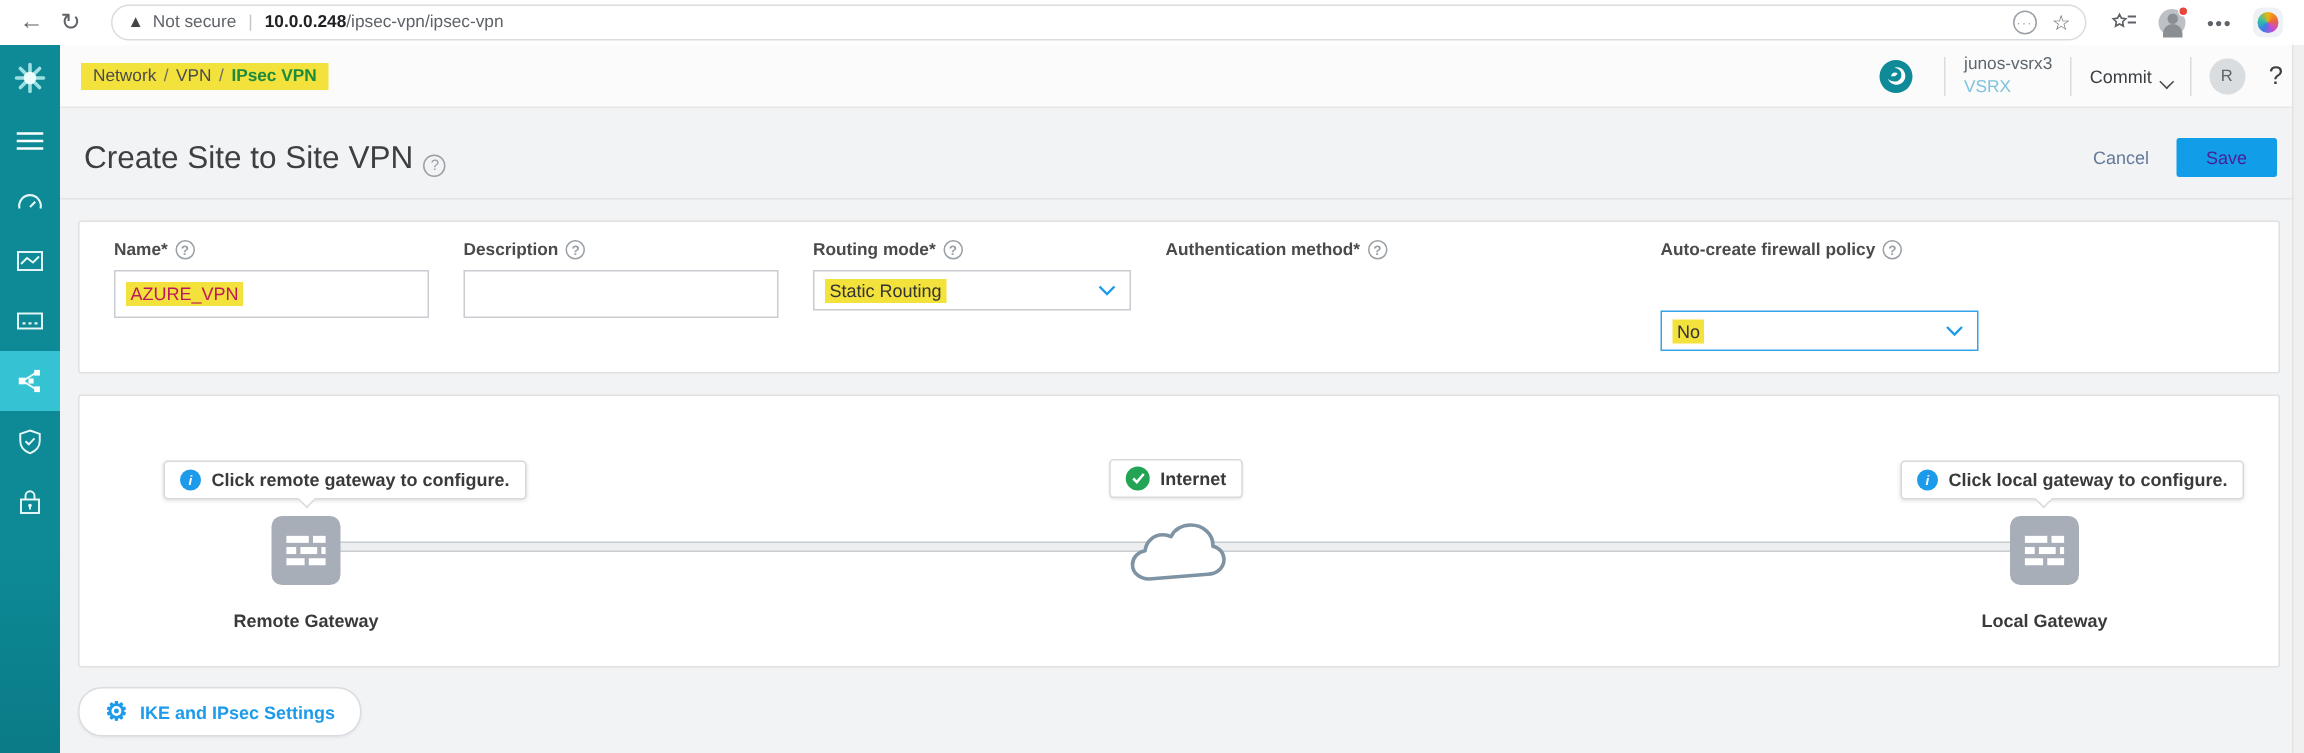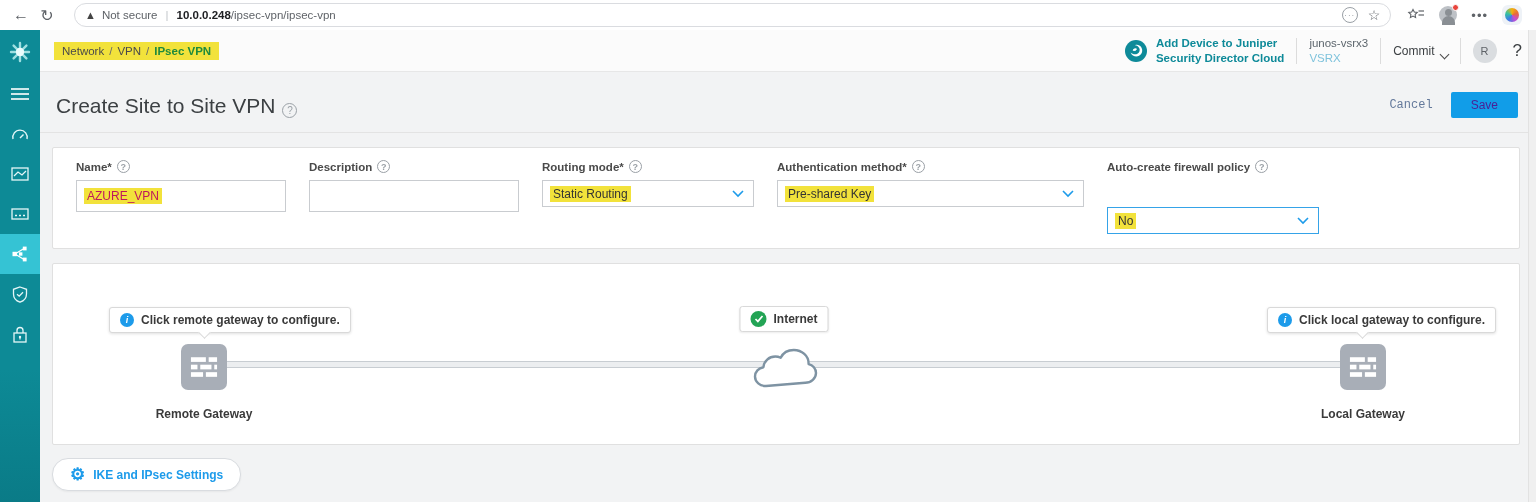--- a/index.html
+++ b/index.html
@@ -67,21 +67,21 @@
   .help-q { font-size:17px; color:#3c4043; margin-left:16px; cursor:pointer; }
 
   
   .title-row { display:flex; align-items:flex-end; padding:20px 18px 14px 16px;
     border-bottom:1px solid #e3e3e3; }
   .page-title { font-size:21px; color:#3c4043; font-weight:normal; }
   .qcircle { width:14px; height:14px; border:1px solid #9aa0a6; border-radius:50%;
     color:#9aa0a6; font-size:9px; display:inline-flex; align-items:center; justify-content:center;
     margin-left:7px; flex:none; }
   .title-actions { margin-left:auto; display:flex; align-items:center; gap:18px; }
-  .cancel-link { font-size:12px; color:#64799b; cursor:pointer;font-family:Liberation Mono, monospace; }
+  .cancel-link { font-size:12px; color:#64799b; cursor:pointer; }
   .save-btn { background:#119de8; color:#4c1d95; font-size:12px; border:none; border-radius:2px;
     padding:6px 20px; cursor:pointer; }
 
   
   .card { background:#fff; border:1px solid #e0e0e0; border-radius:2px; margin:14px 16px 0 12px; }
   .form-card { padding:12px 0 14px 23px; display:flex; }
   .field { margin-right:23px; }
   .f-label { font-size:11.5px; font-weight:bold; color:#4a4a4a; display:flex; align-items:center; gap:5px; margin-bottom:7px; }
   .f-label .qcircle { margin-left:0; width:13px; height:13px; }
   .tbox { height:32px; border:1px solid #c9ccd0; background:#fff; display:flex; align-items:center;
@@ -237,24 +237,20 @@
       <div class="crumbs">
         <span>Network</span><span class="crumb-sep">/</span><span>VPN</span><span class="crumb-sep">/</span><span class="crumb-active">IPsec VPN</span>
       </div>
       <div class="top-right">
         <svg class="jlogo" viewBox="0 0 24 24">
           <circle cx="12" cy="12" r="11" fill="#0e8a99"></circle>
           <path d="M6.5 13.5c1.5 3.5 5.5 5 8.6 3.3 3-1.6 4-5.2 2.3-8.2-1.3-2.3-4-3.3-6.4-2.4 1.8.1 3.4 1.2 4.2 2.8a4.3 4.3 0 0 1-1.8 5.8c-2.3 1.2-5 .4-6.9-1.3z" fill="#fff"></path>
           <circle cx="11" cy="11.6" r="2.6" fill="#0e8a99"></circle>
           <path d="M8.7 11.8a2.6 2.6 0 0 1 4.4-1.7l-1.8 1.8z" fill="#fff"></path>
         </svg>
-        <div class="add-device">
-          <div>Add Device to Juniper</div>
-          <div>Security Director Cloud</div>
-        </div>
         <div class="vsep"></div>
         <div class="dev-name">
           <div>junos-vsrx3</div>
           <div class="dev-model">VSRX</div>
         </div>
         <div class="vsep"></div>
         <div class="commit">
           <span>Commit</span>
             <span class="chev"></span>
         </div>
@@ -304,26 +300,20 @@
           <svg width="12" height="8" viewBox="0 0 12 8">
               <path d="M1 1l5 5 5-5" fill="none" stroke="#1d9bea" stroke-width="1.6"></path>
             </svg>
         </div>
       </div>
       <div class="field w307">
         <div class="f-label">
             <span>Authentication method*</span>
             <span class="qcircle">?</span>
           </div>
-        <div class="sbox w307">
-          <span class="hl">Pre-shared Key</span>
-          <svg width="12" height="8" viewBox="0 0 12 8">
-              <path d="M1 1l5 5 5-5" fill="none" stroke="#1d9bea" stroke-width="1.6"></path>
-            </svg>
-        </div>
       </div>
       <div class="field w212">
         <div class="f-label">
             <span>Auto-create firewall policy</span>
             <span class="qcircle">?</span>
           </div>
         <div class="sbox w212 focused">
           <span class="hl">No</span>
           <svg width="12" height="8" viewBox="0 0 12 8">
               <path d="M1 1l5 5 5-5" fill="none" stroke="#1d9bea" stroke-width="1.6"></path>

